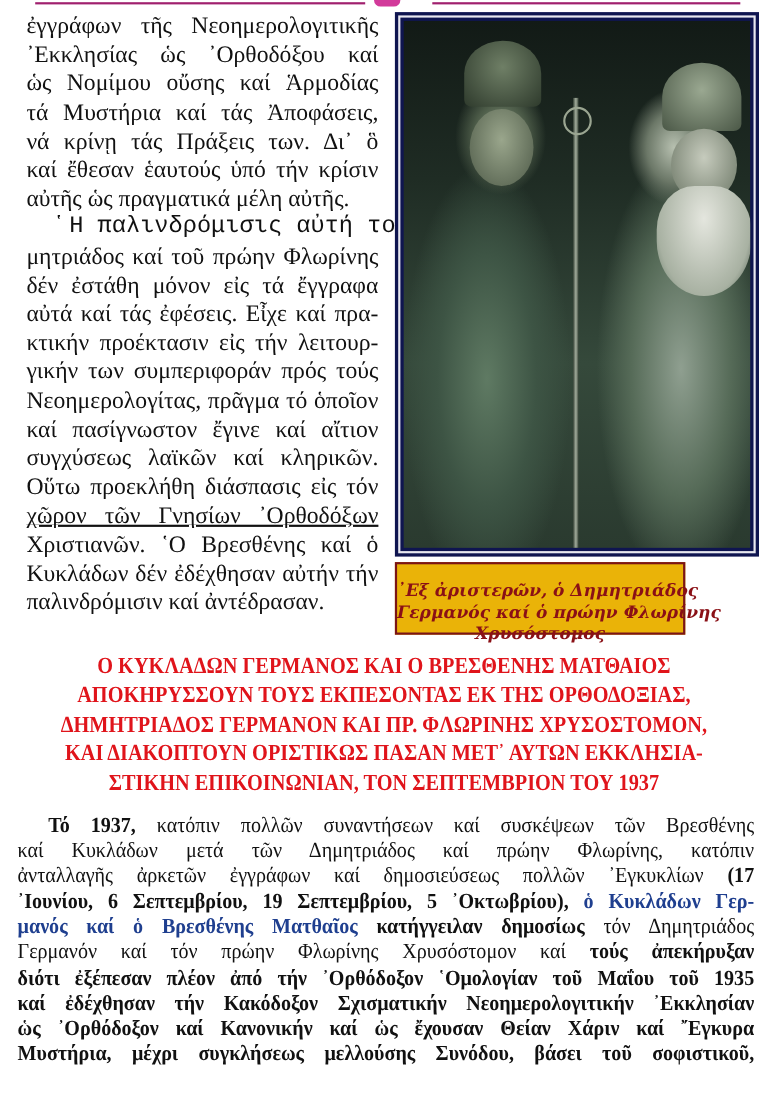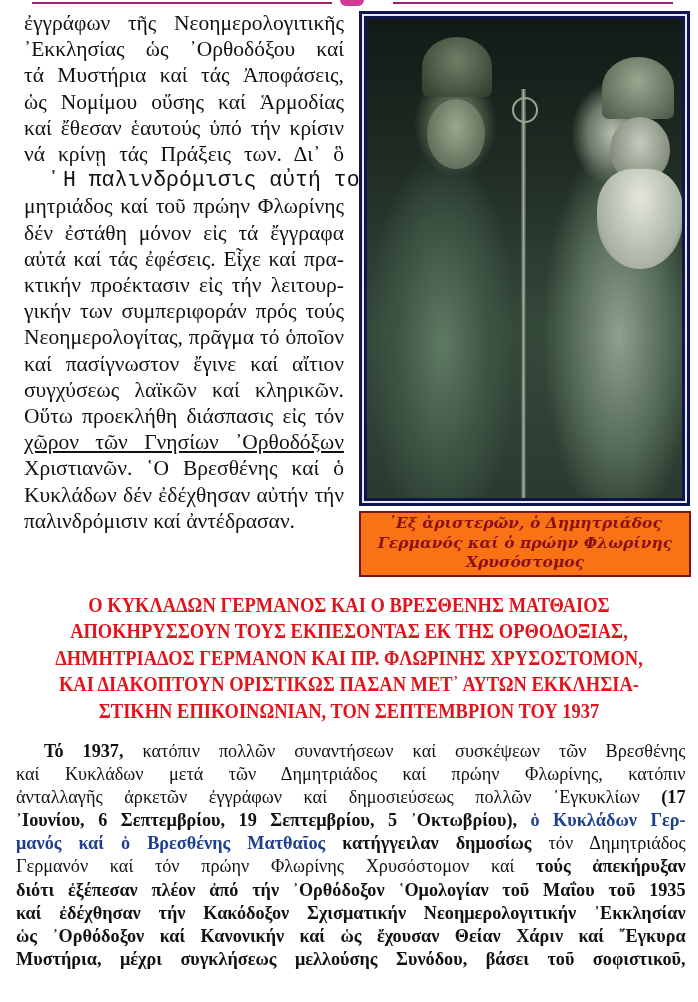--- a/index.html
+++ b/index.html
@@ -21,45 +21,46 @@
       linear-gradient(180deg,#121a16 0%,#1f2c24 30%,#35493b 65%,#2a3a2f 100%);}
   .mitre{position:absolute;border-radius:50% 50% 10% 10%;}
   .mitre.l{left:55px;top:18px;width:70px;height:60px;background:radial-gradient(ellipse at 50% 40%,#6f7f66,#2e3a2c);}
   .mitre.r{left:235px;top:38px;width:72px;height:62px;background:radial-gradient(ellipse at 50% 40%,#9aa891,#4a5746);}
   .staff{position:absolute;left:154px;top:70px;width:5px;height:420px;background:linear-gradient(90deg,#3a463a,#a3ad9d,#3a463a);}
   .staff-top{position:absolute;left:145px;top:78px;width:22px;height:22px;border:2px solid #9aa591;border-radius:50%;}
   .face{position:absolute;border-radius:50%;}
   .face.l{left:60px;top:80px;width:58px;height:70px;background:radial-gradient(ellipse at 50% 40%,#9aa68c,#4e5a48);}
   .face.r{left:243px;top:98px;width:60px;height:66px;background:radial-gradient(ellipse at 50% 40%,#c6cbbd,#6a7564);}
   .beard{position:absolute;left:230px;top:150px;width:86px;height:100px;border-radius:40% 40% 50% 50%;background:radial-gradient(ellipse at 50% 30%,#e4e6de,#a8b1a2 70%,transparent);}
-  .caption{position:absolute;left:359px;top:511px;width:332px;height:66px;background:#f97316;border:2px solid #7a1418;box-sizing:border-box;
-    font-family:"DejaVu Serif","Liberation Serif",serif;font-style:italic;font-weight:bold;color:#8a1016;font-size:15.5px;line-height:19.5px;text-align:center;padding-top:0;}
+  .caption{position:absolute;left:359px;top:511px;width:264px;height:66px;background:#eab308;border:2px solid #7a1418;box-sizing:border-box;
+    font-family:"DejaVu Serif","Liberation Serif",serif;font-style:italic;font-weight:bold;color:#8a1016;font-size:15.5px;line-height:19.5px;text-align:center;padding-top:14px;}
   .caption div{white-space:nowrap;}
   .headline{position:absolute;left:0;top:592px;width:698px;text-align:center;color:#e0141b;font-family:"Liberation Serif",serif;font-weight:bold;font-size:21px;line-height:26.4px;transform:scaleX(0.88);transform-origin:center top;}
   .headline div{white-space:nowrap;}
   .body{position:absolute;left:16px;top:739px;width:670px;font-size:19.6px;line-height:23.1px;text-align:justify;transform:scaleX(0.93);transform-origin:left top;width:720px;}
   .b{font-weight:bold;}
   .blue{color:#1f3f8f;font-weight:bold;}
   .body .line{display:block;white-space:nowrap;text-align:justify;text-align-last:justify;}
 </style>
 </head>
 <body>
 
 <div class="topline"></div>
 <div class="ornament"></div>
 <div class="topline2"></div>
 
 <div class="leftcol">
   <p id="p1" style="text-indent: 0px;">
       <span style="display: block; text-align: justify; text-align-last: justify; white-space: nowrap;">ἐγγράφων τῆς Νεοημερολογιτικῆς</span>
       <span style="display: block; text-align: justify; text-align-last: justify; white-space: nowrap;">᾿Εκκλησίας ὡς ᾿Ορθοδόξου καί</span>
+      <span style="display: block; text-align: justify; text-align-last: justify; white-space: nowrap;">ὡς Νομίμου οὔσης καί Ἁρμοδίας</span>
       <span style="display: block; text-align: justify; text-align-last: justify; white-space: nowrap;">τά Μυστήρια καί τάς Ἀποφάσεις,</span>
-      <span style="display: block; text-align: justify; text-align-last: justify; white-space: nowrap;">ὡς Νομίμου οὔσης καί Ἁρμοδίας</span>
+      <span style="display: block; text-align: justify; text-align-last: justify; white-space: nowrap;">νά κρίνῃ τάς Πράξεις των. Δι᾿ ὃ</span>
       <span style="display: block; text-align: justify; text-align-last: justify; white-space: nowrap;">καί ἔθεσαν ἑαυτούς ὑπό τήν κρίσιν</span>
-      <span style="display: block; text-align: justify; text-align-last: justify; white-space: nowrap;">νά κρίνῃ τάς Πράξεις των. Δι᾿ ὃ</span>
+      <span style="display: block; text-align: justify; text-align-last: left; white-space: nowrap;">αὐτῆς ὡς πραγματικά μέλη αὐτῆς.</span>
     </p>
   <p class="indent" id="p2" style="text-indent: 0px;">
       <span style="display: block; text-align: justify; text-align-last: justify; white-space: nowrap; padding-left: 26px; font-family: Liberation Mono, monospace;">῾Η παλινδρόμισις αὐτή τοῦ Δη-</span>
       <span style="display: block; text-align: justify; text-align-last: justify; white-space: nowrap;">μητριάδος καί τοῦ πρώην Φλωρίνης</span>
       <span style="display: block; text-align: justify; text-align-last: justify; white-space: nowrap;">δέν ἐστάθη μόνον εἰς τά ἔγγραφα</span>
       <span style="display: block; text-align: justify; text-align-last: justify; white-space: nowrap;">αὐτά καί τάς ἐφέσεις. Εἶχε καί πρα-</span>
       <span style="display: block; text-align: justify; text-align-last: justify; white-space: nowrap;">κτικήν προέκτασιν εἰς τήν λειτουρ-</span>
       <span style="display: block; text-align: justify; text-align-last: justify; white-space: nowrap;">γικήν των συμπεριφοράν πρός τούς</span>
       <span style="display: block; text-align: justify; text-align-last: justify; white-space: nowrap;">Νεοημερολογίτας, πρᾶγμα τό ὁποῖον</span>
       <span style="display: block; text-align: justify; text-align-last: justify; white-space: nowrap;">καί πασίγνωστον ἔγινε καί αἴτιον</span>

